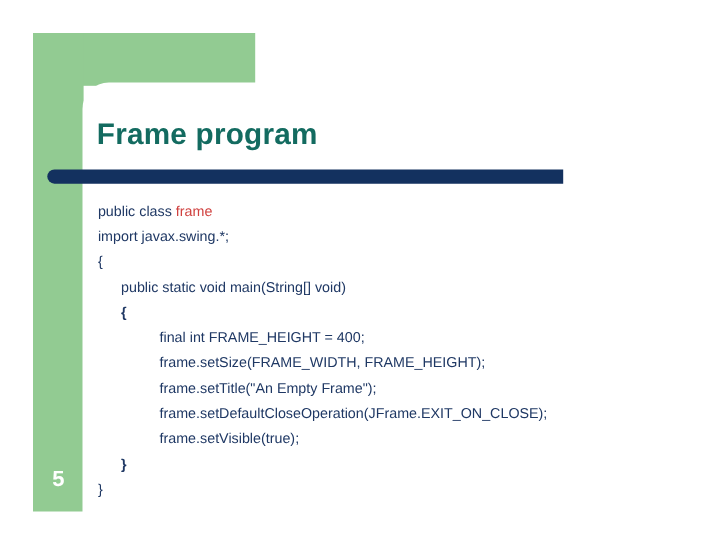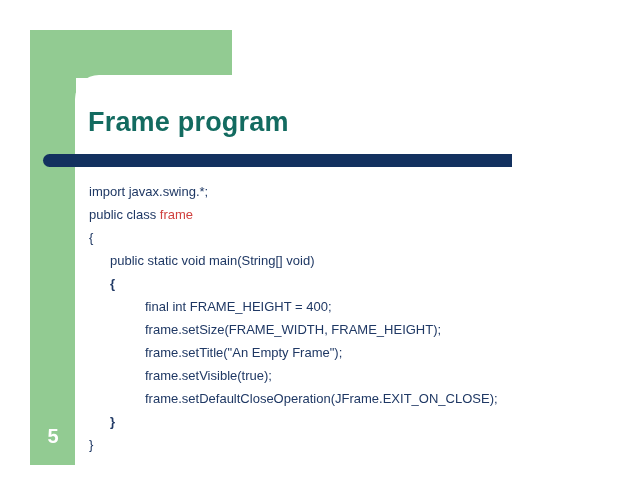--- a/index.html
+++ b/index.html
@@ -115,29 +115,29 @@
 
   <div class="green-block"></div>
   <div class="green-strip"></div>
   <div class="white-panel"></div>
 
   <div class="slide-title">Frame program</div>
 
   <div class="blue-bar"></div>
 
   <div class="code-body" id="code-body">
+      <div class="code-line ind-0"><span>public class </span><span class="kw-red">frame</span></div>
       <div class="code-line ind-0"><span>import javax.swing.*;</span></div>
-      <div class="code-line ind-0"><span>public class </span><span class="kw-red">frame</span></div>
       <div class="code-line ind-0"><span>{</span></div>
       <div class="code-line ind-1"><span>public static void main(String[] void)</span></div>
       <div class="code-line ind-1 bold"><span>{</span></div>
       <div class="code-line ind-2"><span>final int FRAME_HEIGHT = 400;</span></div>
       <div class="code-line ind-2"><span>frame.setSize(FRAME_WIDTH, FRAME_HEIGHT);</span></div>
       <div class="code-line ind-2"><span>frame.setTitle("An Empty Frame");</span></div>
+      <div class="code-line ind-2"><span>frame.setDefaultCloseOperation(JFrame.EXIT_ON_CLOSE);</span></div>
       <div class="code-line ind-2"><span>frame.setVisible(true);</span></div>
-      <div class="code-line ind-2"><span>frame.setDefaultCloseOperation(JFrame.EXIT_ON_CLOSE);</span></div>
       <div class="code-line ind-1 bold"><span>}</span></div>
       <div class="code-line ind-0"><span>}</span></div>
     </div>
 
   <div class="slide-number">5</div>
 
 </div>
 
 </body></html>

